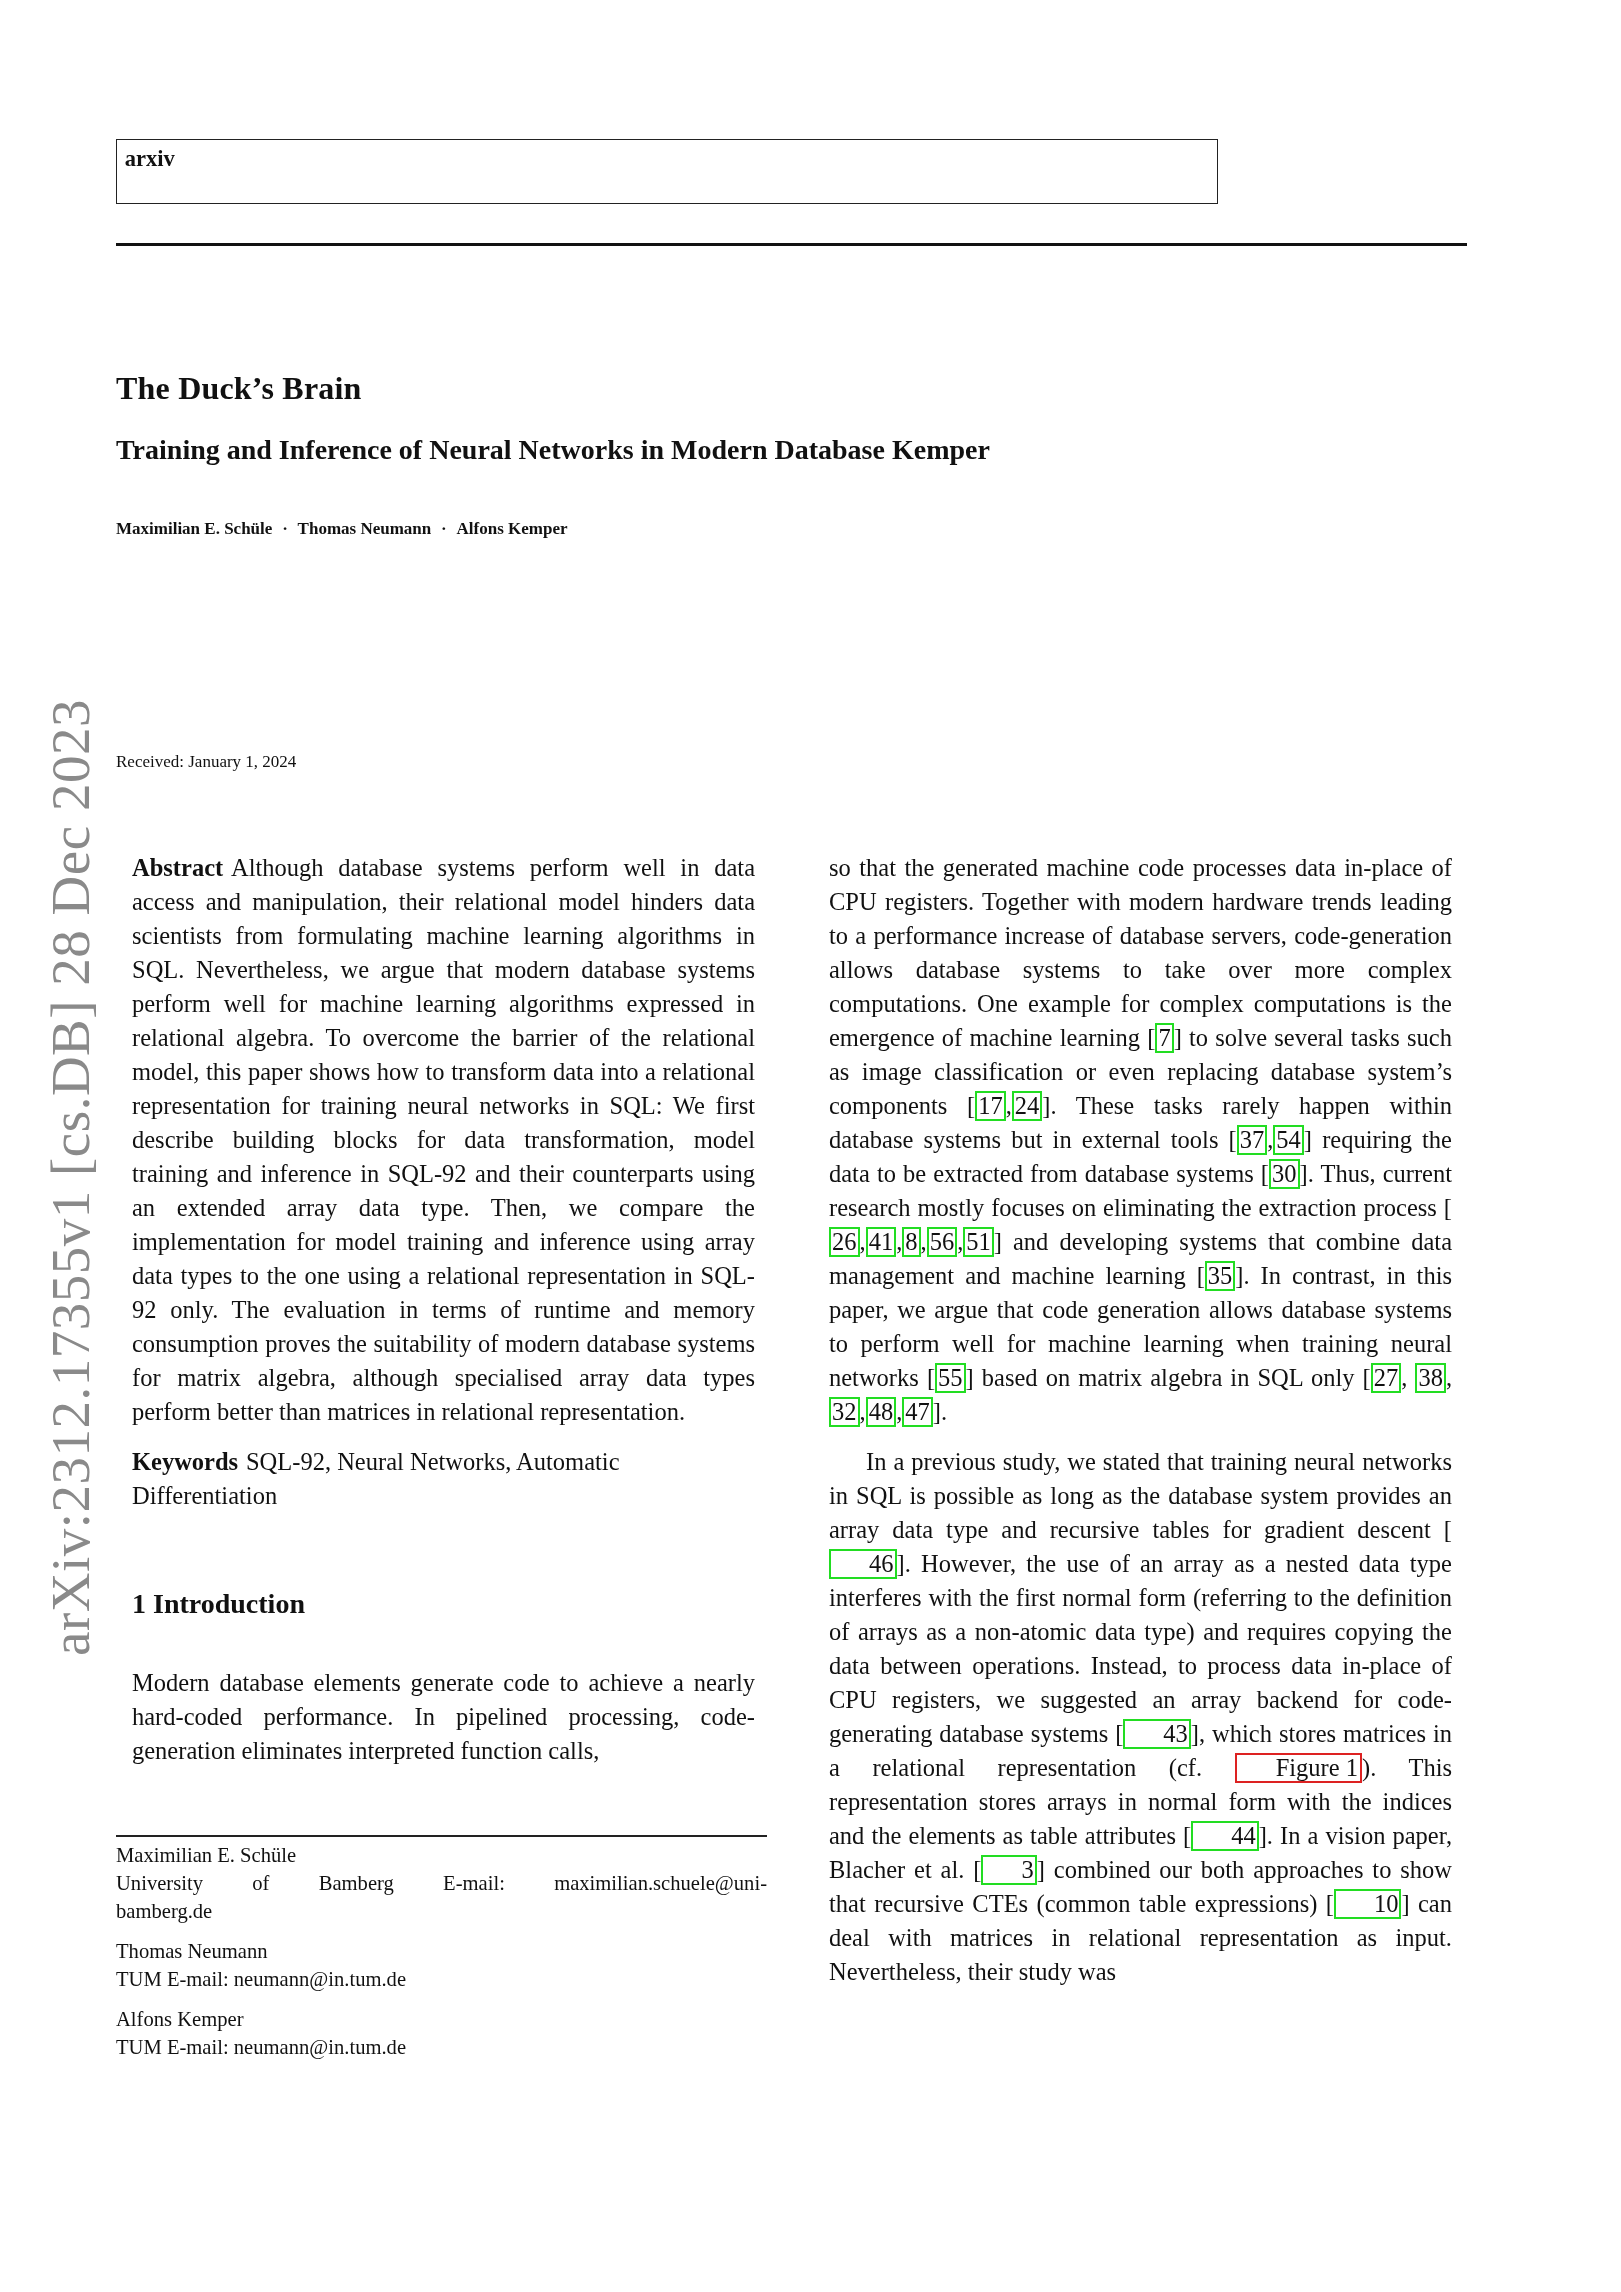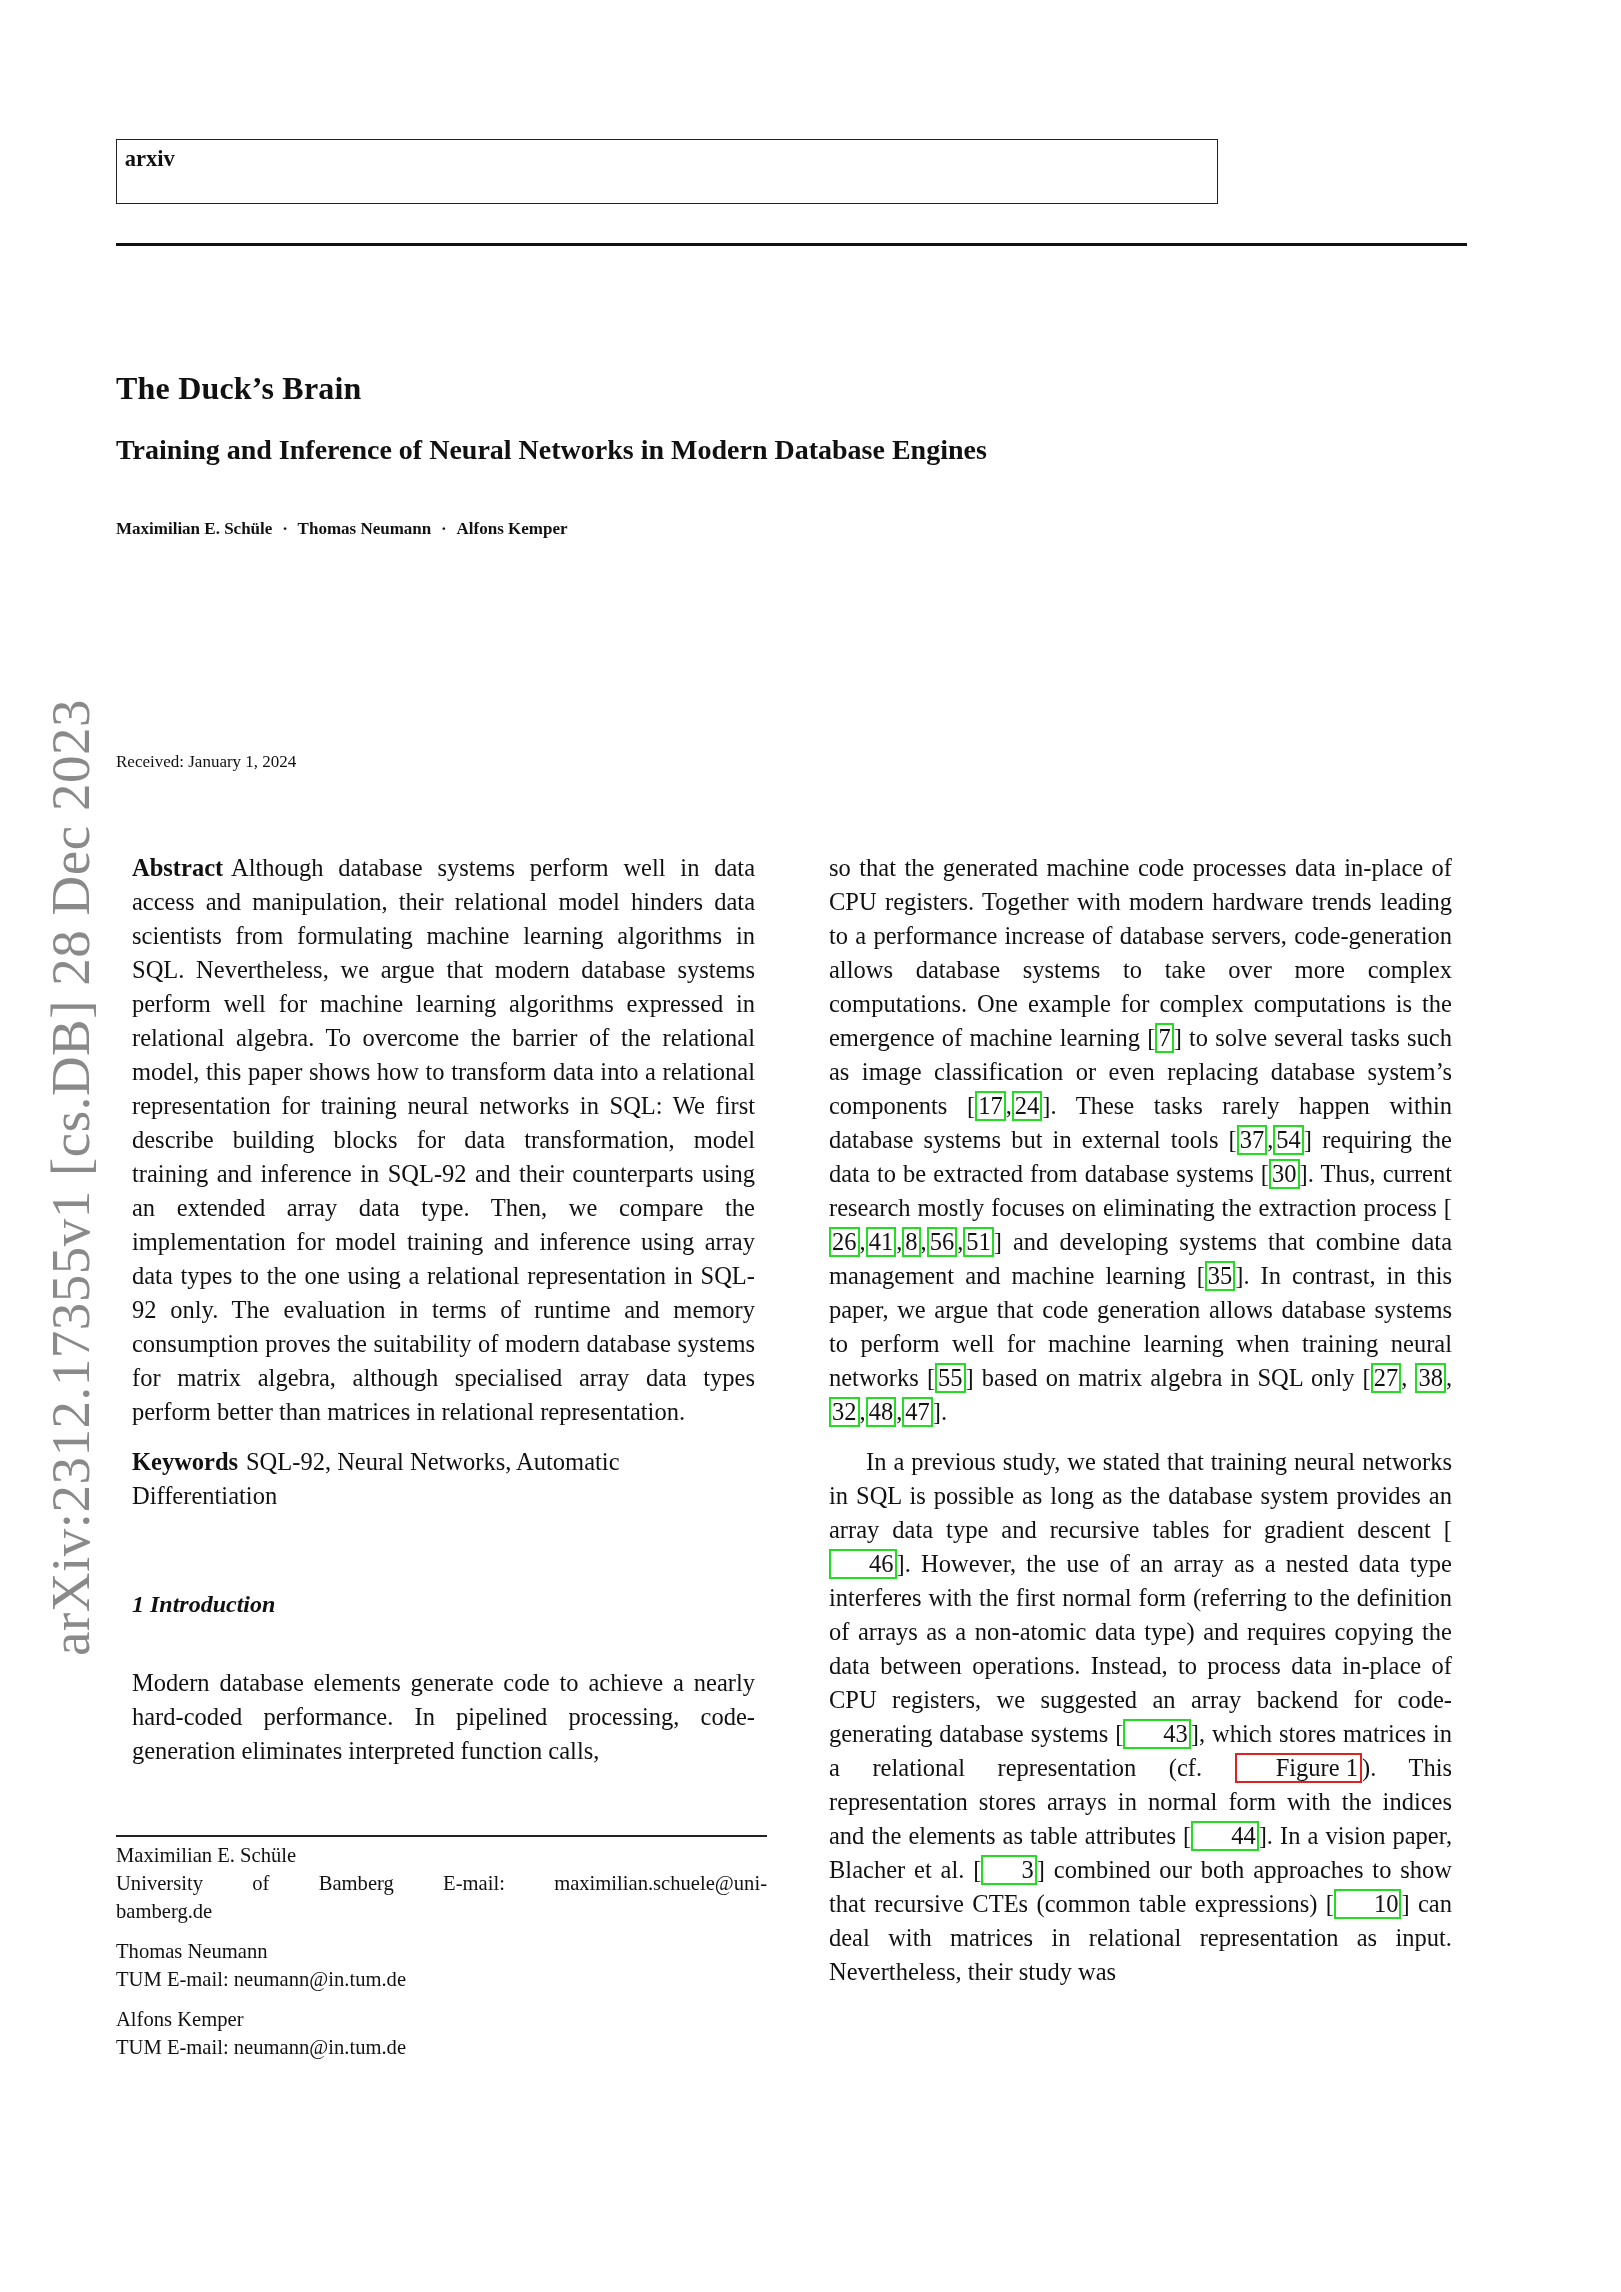--- a/index.html
+++ b/index.html
@@ -47,21 +47,21 @@
     position: absolute; width: 655px;
     font-family: "Liberation Serif", serif; font-size: 24.5px; line-height: 34px;
     text-align: justify;
   }
   .col p { margin: 16px; }
   .col-left { left: 116px; top: 835px; }
   .col-right { left: 813px; top: 835px; }
   .abstract-label, .keywords-label { font-weight: bold; margin-right: 7.8px; }
   .keywords { margin-top: 15.7px !important; text-align: left !important; }
   .section-heading {
-    font-weight: bold; font-size: 24px; margin-top: 74px !important; margin-bottom: 45px !important; font-style: italic;
+    font-weight: bold; font-size: 28px; margin-top: 74px !important; margin-bottom: 45px !important;
   }
   .indent { text-indent: 37px; margin-top: 13.7px !important; }
   .cite {
     display: inline-block; border: 2px solid #22dd22; line-height: 25.5px; padding: 0 1px;
     color: #111;
   }
   .figref {
     display: inline-block; border: 2px solid #dd2222; line-height: 25.5px; padding: 0 2px;
   }
   .footnote-rule {
@@ -79,21 +79,21 @@
 <body>
 
 <div class="page">
 
   <div class="header-box">
     <span class="journal">arxiv</span>
   </div>
   <div class="header-rule"></div>
 
   <div class="title">The Duck’s Brain</div>
-  <div class="subtitle">Training and Inference of Neural Networks in Modern Database Engines</div>
+  <div class="subtitle">Training and Inference of Neural Networks in Modern Database Kemper</div>
   <div class="authors">
     <span>Maximilian E. Schüle</span><span class="sep">·</span><span>Thomas Neumann</span><span class="sep">·</span><span>Alfons Kemper</span>
   </div>
 
   <div class="arxiv-stamp">arXiv:2312.17355v1  [cs.DB]  28 Dec 2023</div>
 
   <div class="received">Received: January 1, 2024</div>
 
   <div class="col col-left">
     <p><span class="abstract-label">Abstract</span><span>Although database systems perform well in data access and manipulation, their relational model hinders data scientists from formulating machine learning algorithms in SQL. Nevertheless, we argue that modern database systems perform well for machine learning algorithms expressed in relational algebra. To overcome the barrier of the relational model, this paper shows how to transform data into a relational representation for training neural networks in SQL: We first describe building blocks for data transformation, model training and inference in SQL-92 and their counterparts using an extended array data type. Then, we compare the implementation for model training and inference using array data types to the one using a relational representation in SQL-92 only. The evaluation in terms of runtime and memory consumption proves the suitability of modern database systems for matrix algebra, although specialised array data types perform better than matrices in relational representation.</span></p>

